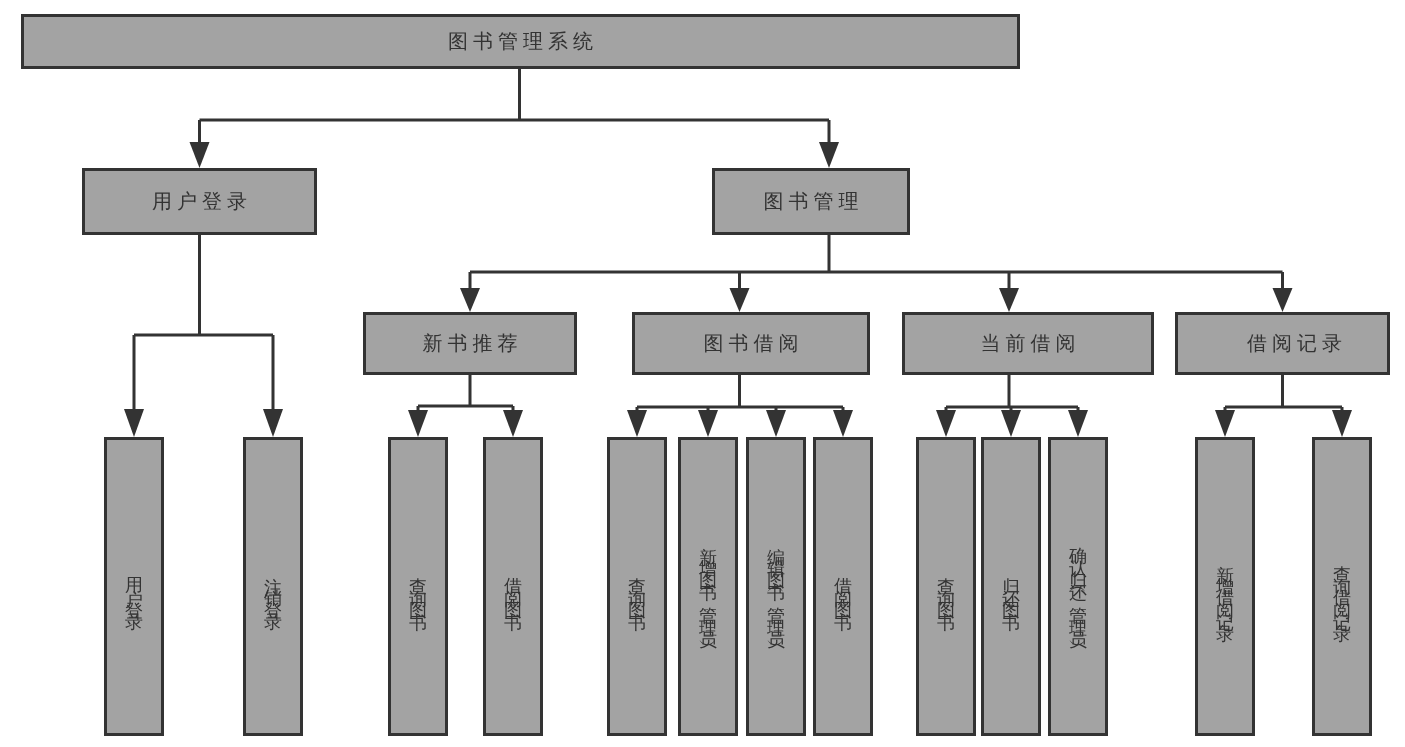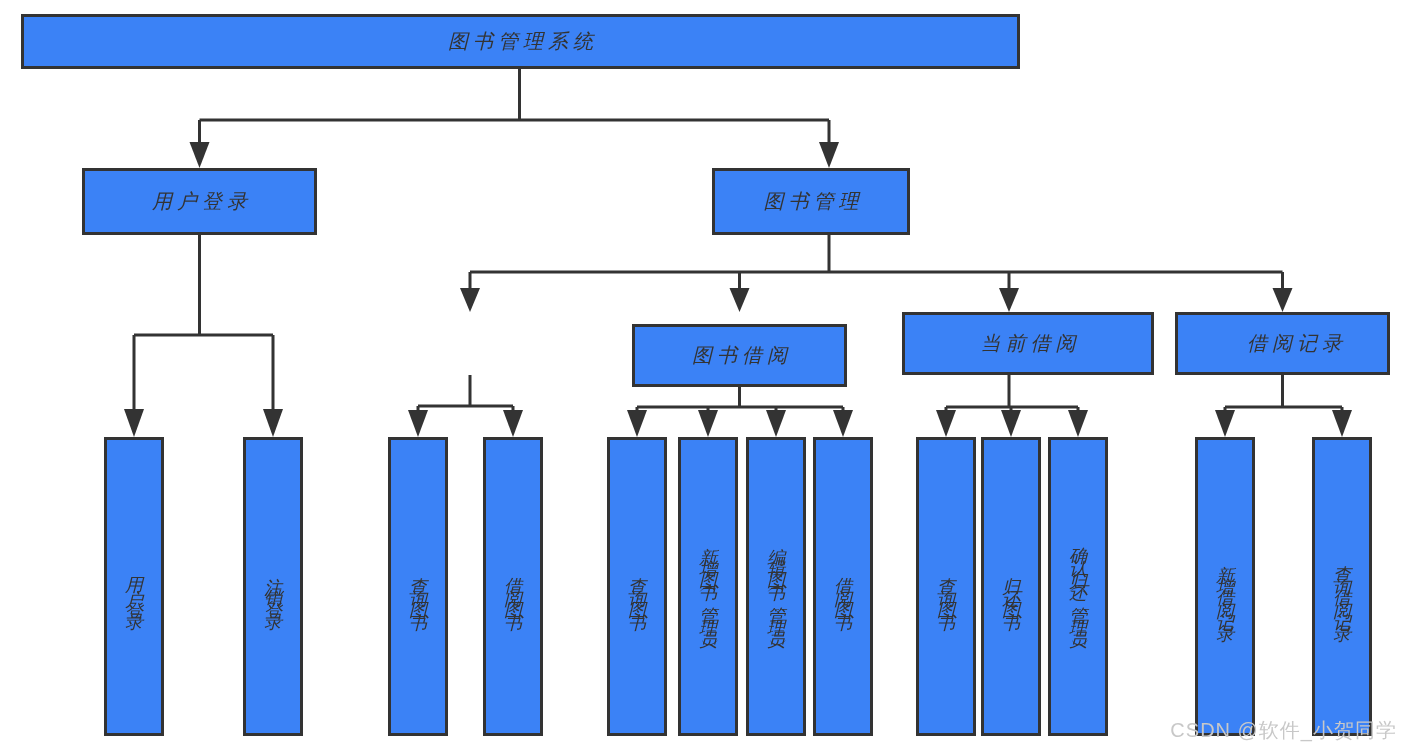--- a/index.html
+++ b/index.html
@@ -28,26 +28,25 @@
     fill: none;
   }
   .connectors polygon {
     fill: #333333;
     stroke: none;
   }
   .box {
     position: absolute;
     box-sizing: border-box;
     border: 3px solid #333333;
-    background: #3b82f6;
+    background: #a3a3a3;
     color: #333333;
     display: flex;
     align-items: center;
     justify-content: center;
-    font-style: italic;
   }
   .hbox {
     font-size: 20px;
     letter-spacing: 5px;
     text-indent: 5px; 
     white-space: nowrap;
   }
   .root {
     left: 21px; top: 14px; width: 999px; height: 55px;
   }
@@ -125,21 +124,22 @@
       <polygon points="1215,410 1235,410 1225,437"></polygon>
       <polygon points="1332,410 1352,410 1342,437"></polygon>
     </g>
   </svg>
 
   <div class="box root hbox">图书管理系统</div>
 
   <div class="box lvl2 hbox" style="left:82px;width:235px;">用户登录</div>
   <div class="box lvl2 hbox" style="left:712px;width:198px;">图书管理</div>
 
-  <div class="box lvl3 hbox" style="left:632px;width:215px;margin-top:12px;">图书借阅</div>
+  <div class="box lvl3 hbox" style="left:363px;width:214px;">新书推荐</div>
+  <div class="box lvl3 hbox" style="left:632px;width:238px;">图书借阅</div>
   <div class="box lvl3 hbox" style="left:902px;width:252px;">当前借阅</div>
   <div class="box lvl3 hbox" style="left:1175px;width:215px;padding-left:24px;">借阅记录</div>
 
   <div class="box vbox" style="left:104px;">用户登录</div>
   <div class="box vbox" style="left:243px;">注销登录</div>
 
   <div class="box vbox" style="left:388px;">查询图书</div>
   <div class="box vbox" style="left:483px;">借阅图书</div>
 
   <div class="box vbox" style="left:607px;">查询图书</div>
@@ -147,15 +147,14 @@
   <div class="box vbox" style="left:746px;">编辑图书（管理员）</div>
   <div class="box vbox" style="left:813px;">借阅图书</div>
 
   <div class="box vbox" style="left:916px;">查询图书</div>
   <div class="box vbox" style="left:981px;">归还图书</div>
   <div class="box vbox" style="left:1048px;">确认归还（管理员）</div>
 
   <div class="box vbox" style="left:1195px;">新增借阅记录</div>
   <div class="box vbox" style="left:1312px;">查询借阅记录</div>
 
-  <div class="watermark">CSDN @软件_小贺同学</div>
 
 </div>
 
 </body></html>

